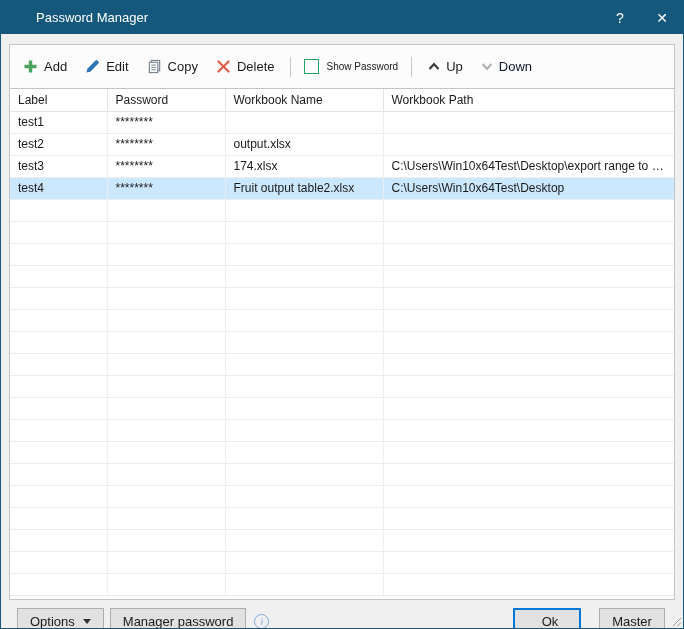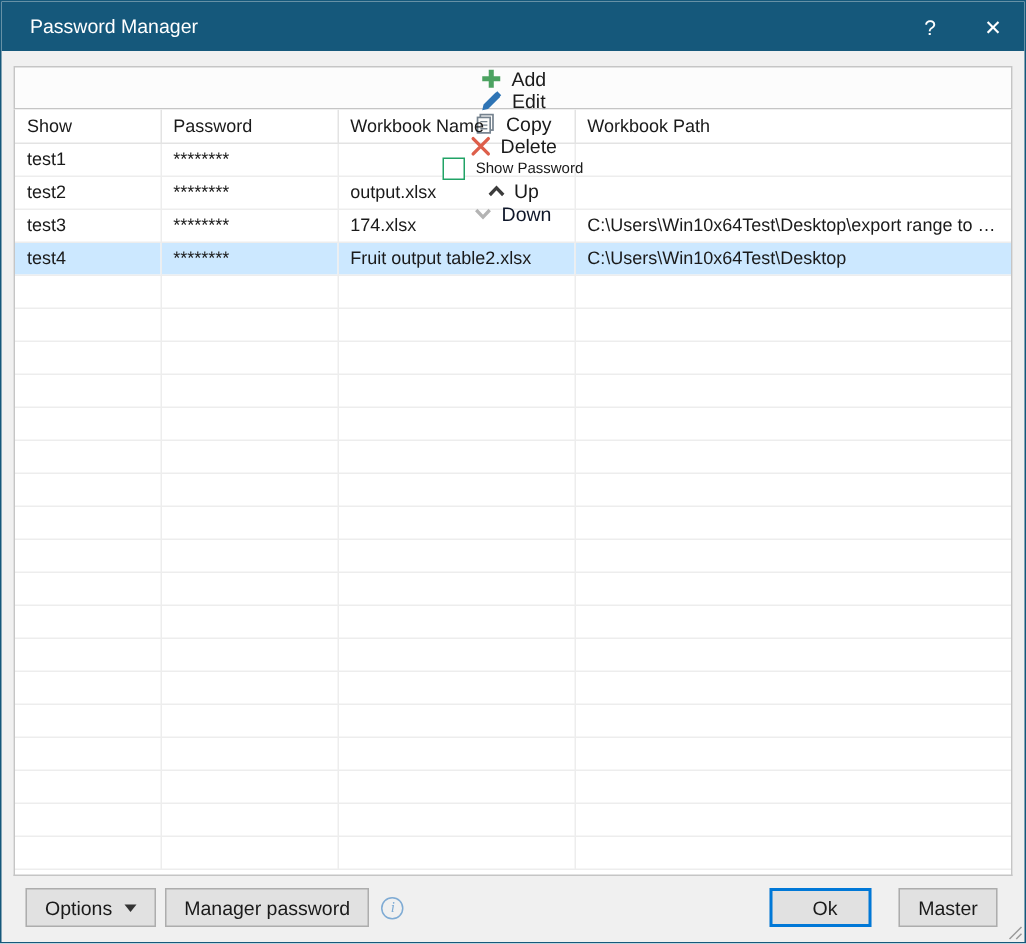--- a/index.html
+++ b/index.html
@@ -16,31 +16,31 @@
   .window{
     position:relative; width:684px; height:629px;
     border:1px solid var(--titlebar-bg); background:var(--dialog-bg);
     overflow:hidden;
   }
   
   .titlebar{
     height:33px; background:var(--titlebar-bg); color:#fff;
     display:flex; align-items:center; padding-left:19px;
   }
-  .titlebar .title{font-size:13px;}
+  .titlebar .title{font-size:13px;margin-left:16px;}
   .tb-actions{margin-left:auto; display:flex; height:100%;}
   .tb-btn{
     width:42px; height:100%; display:flex; align-items:center; justify-content:center;
     color:#fff; font-size:14px; cursor:default; user-select:none;
   }
   
   .content{padding:10px 8px 0 8px;}
   .toolbar{
-    height:29px; border:1px solid var(--panel-border); background:#fcfcfc;
-    display:flex; align-items:center; padding:0 4px;flex-direction:column;
+    height:45px; border:1px solid var(--panel-border); background:#fcfcfc;
+    display:flex; align-items:center; padding:0 4px;
   }
   .tool-btn{
     display:flex; align-items:center; gap:6px; padding:0 9px; height:27px;
     font-size:13px; background:transparent; border:none; cursor:default;
   }
   .tool-btn.disabled span{color:#0f172a;}
   .icon{display:block;}
   .icon-add path{fill:var(--add-green);}
   .icon-edit path{fill:var(--edit-blue);}
   .icon-copy rect{stroke:var(--copy-gray);}
@@ -164,21 +164,21 @@
     <div class="table-wrap">
       <table>
         <colgroup>
           <col style="width:97px">
             <col style="width:118px">
             <col style="width:158px">
             <col>
         </colgroup>
         <thead>
           <tr>
-              <th>Show</th>
+              <th>Label</th>
               <th>Password</th>
               <th>Workbook Name</th>
               <th>Workbook Path</th>
             </tr>
         </thead>
         <tbody>
             <tr>
               <td>test1</td>
               <td>********</td>
               <td></td>

